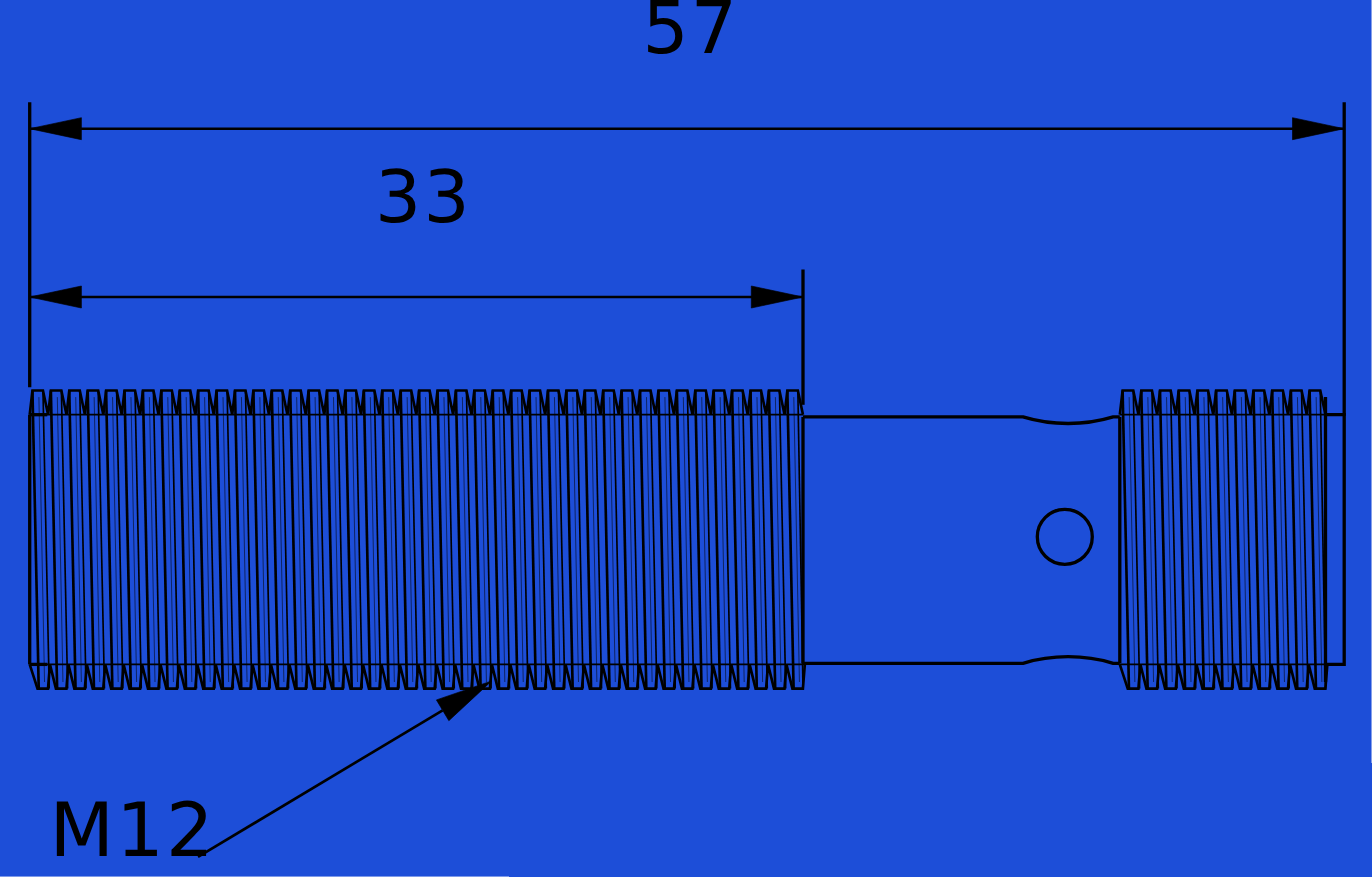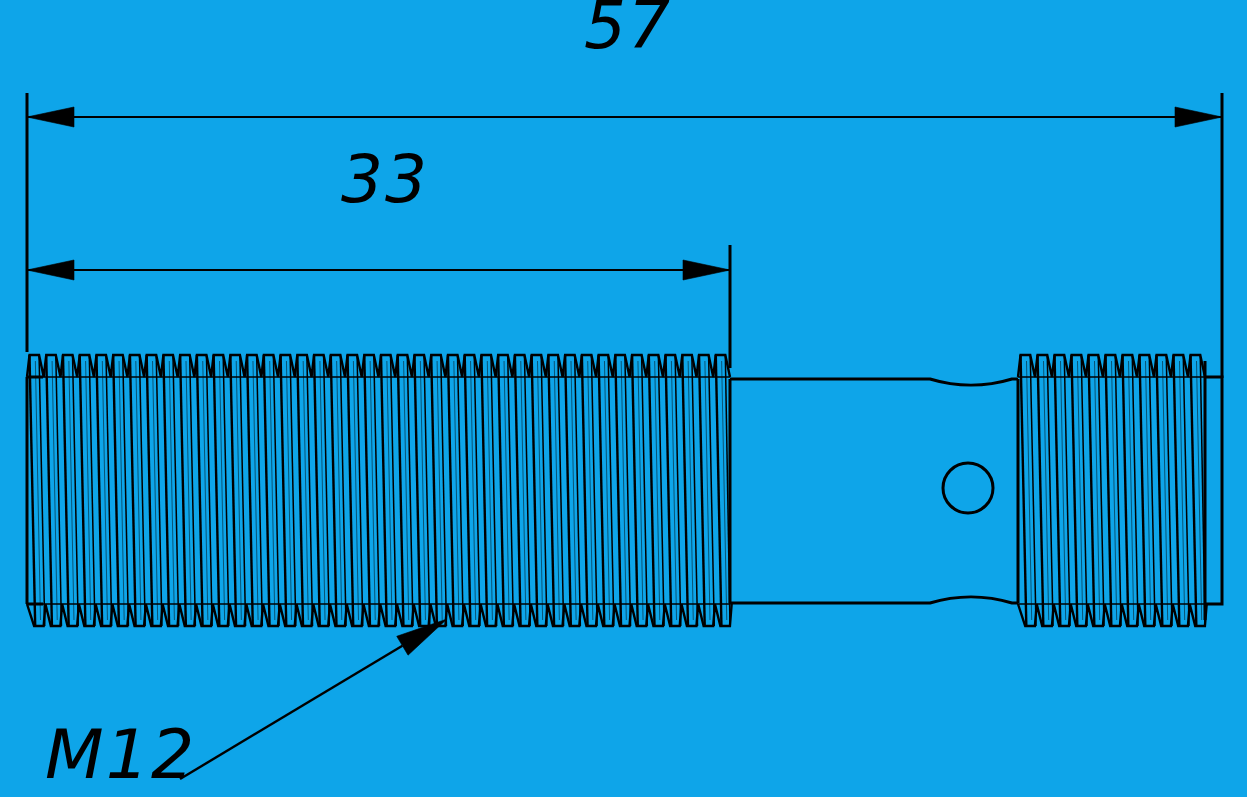--- a/index.html
+++ b/index.html
@@ -8,23 +8,22 @@
     padding: 0;
     background: #ffffff;
   }
   body {
     font-family: "Liberation Sans", sans-serif;
   }
   #drawing-root {
     position: relative;
     width: 1247px;
     height: 797px;
-    background: #0ea5e9;
+    background: #1d4ed8;
     overflow: hidden;
-    font-style: italic;
   }
   #drawing-svg {
     display: block;
     width: 1247px;
     height: 797px;
   }
   .dim-text {
     font-family: "DejaVu Sans", sans-serif;
     font-weight: 400;
     fill: #000000;

